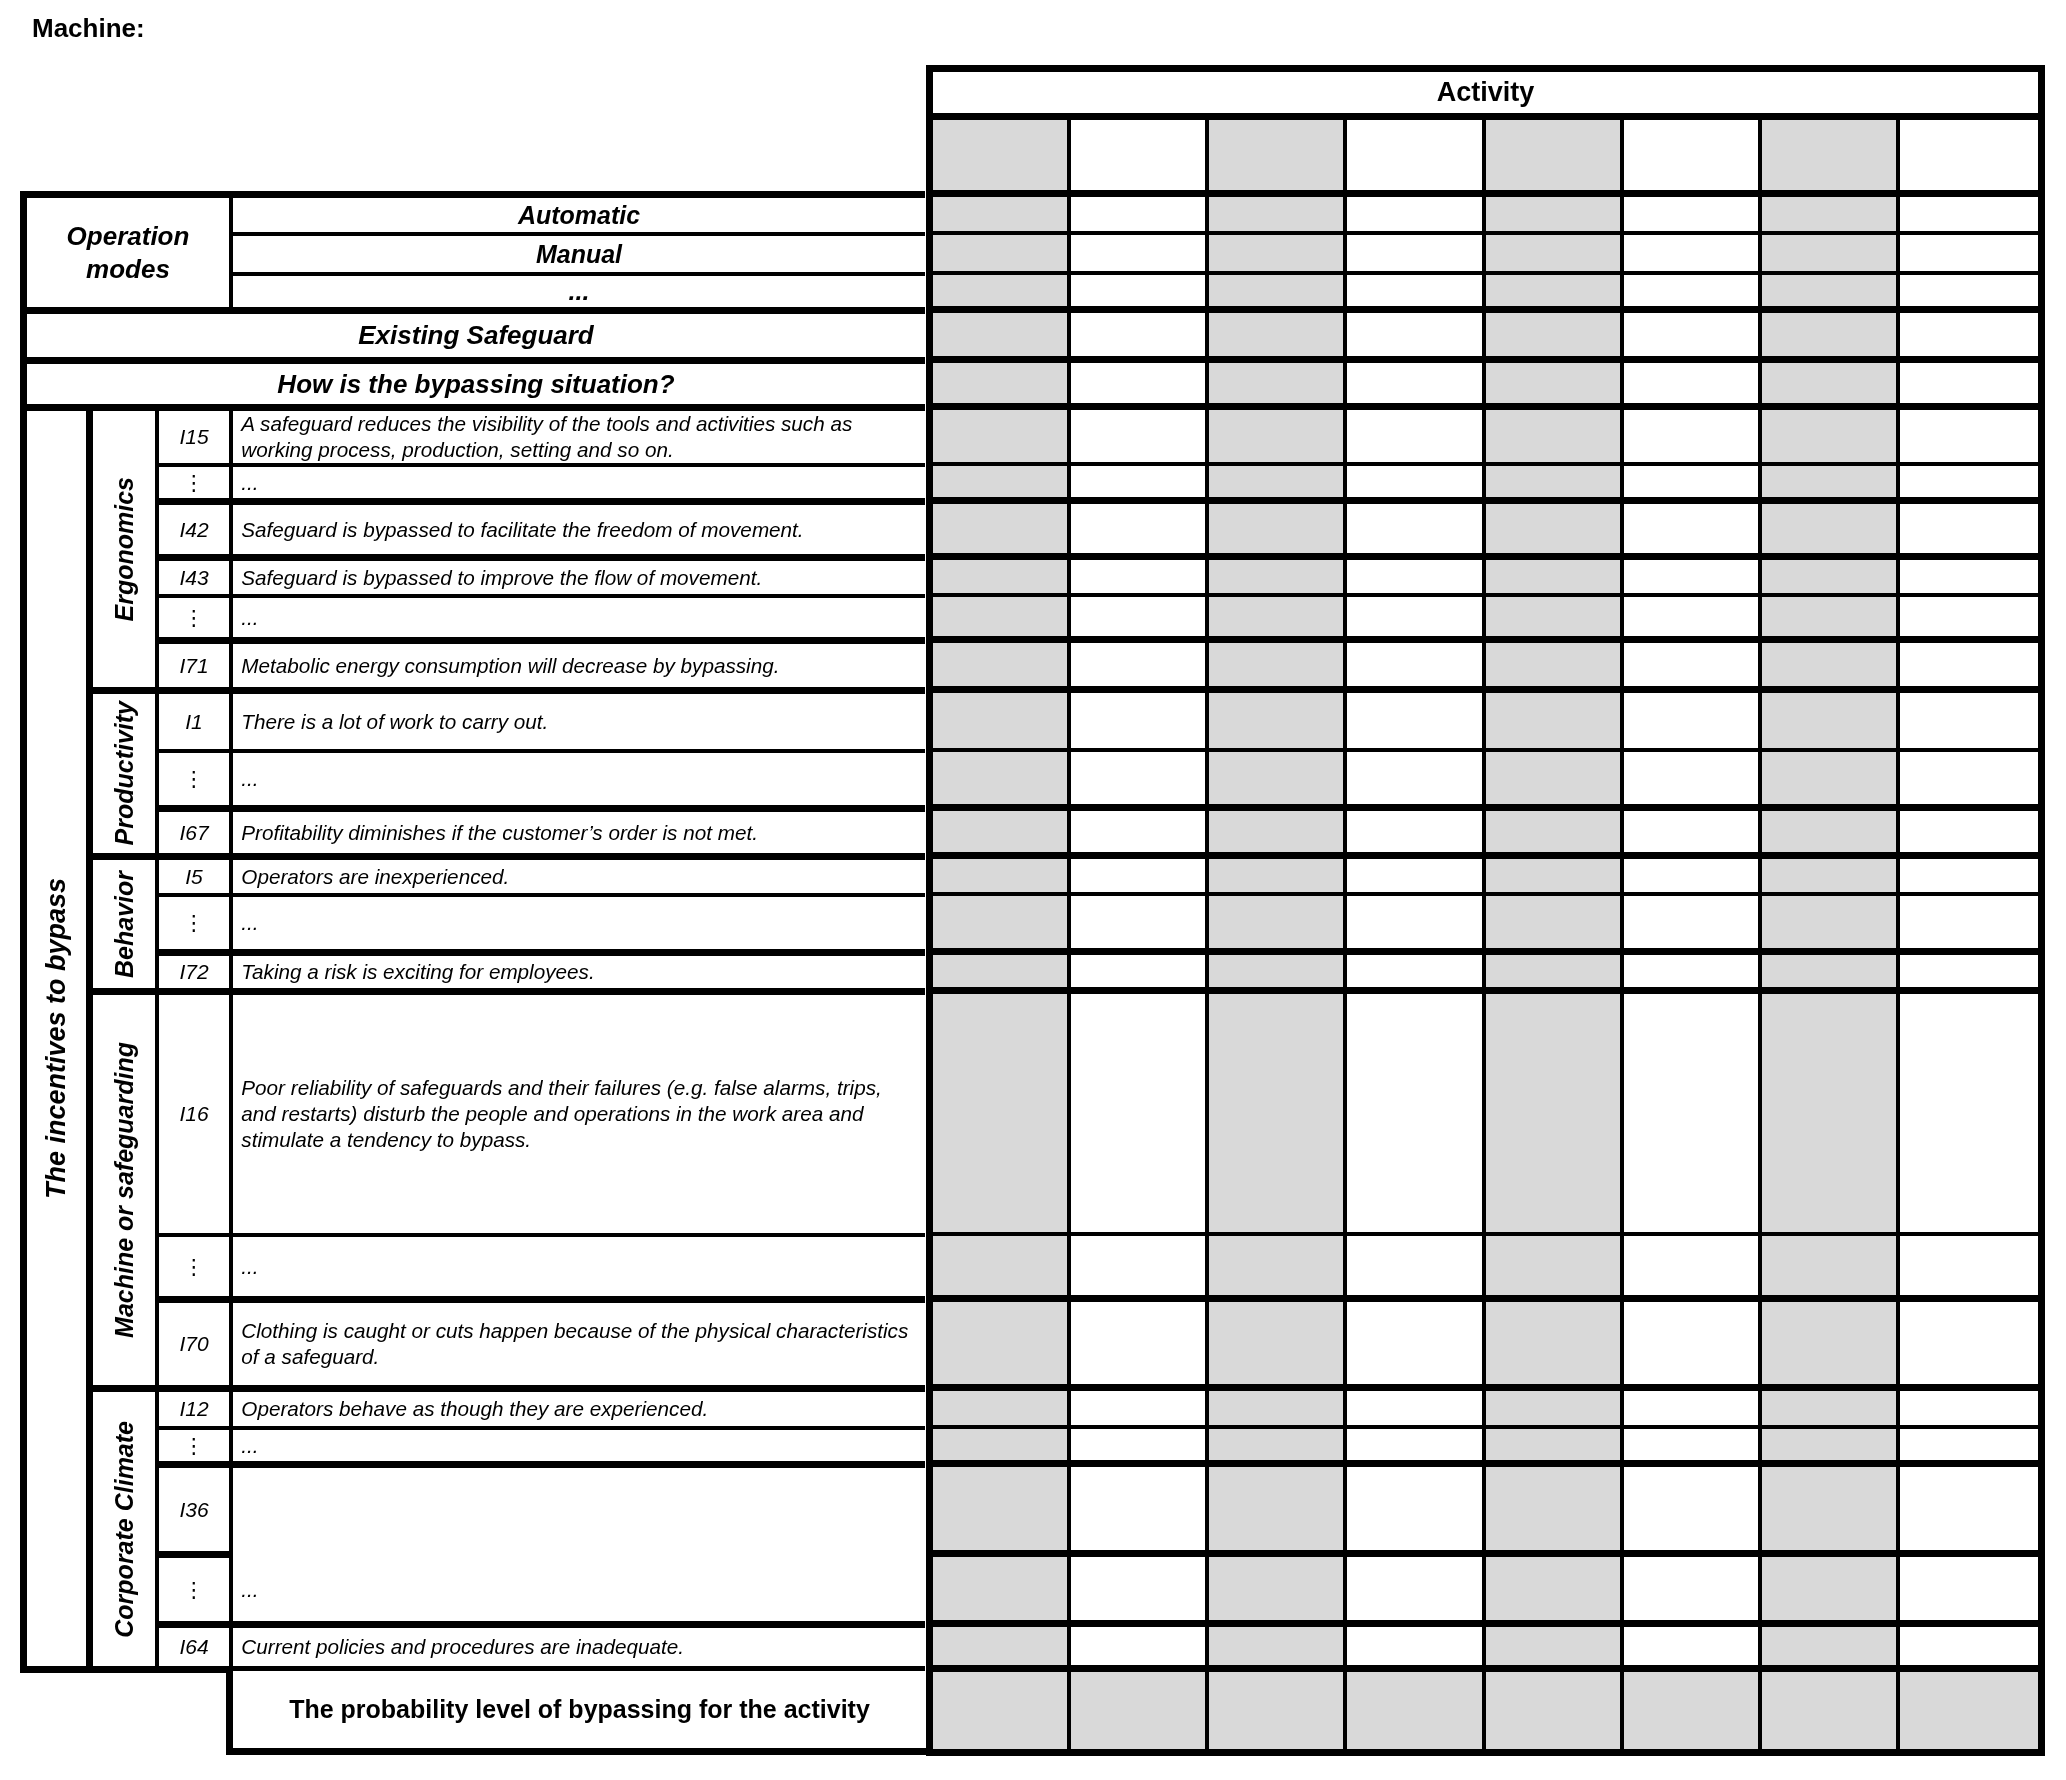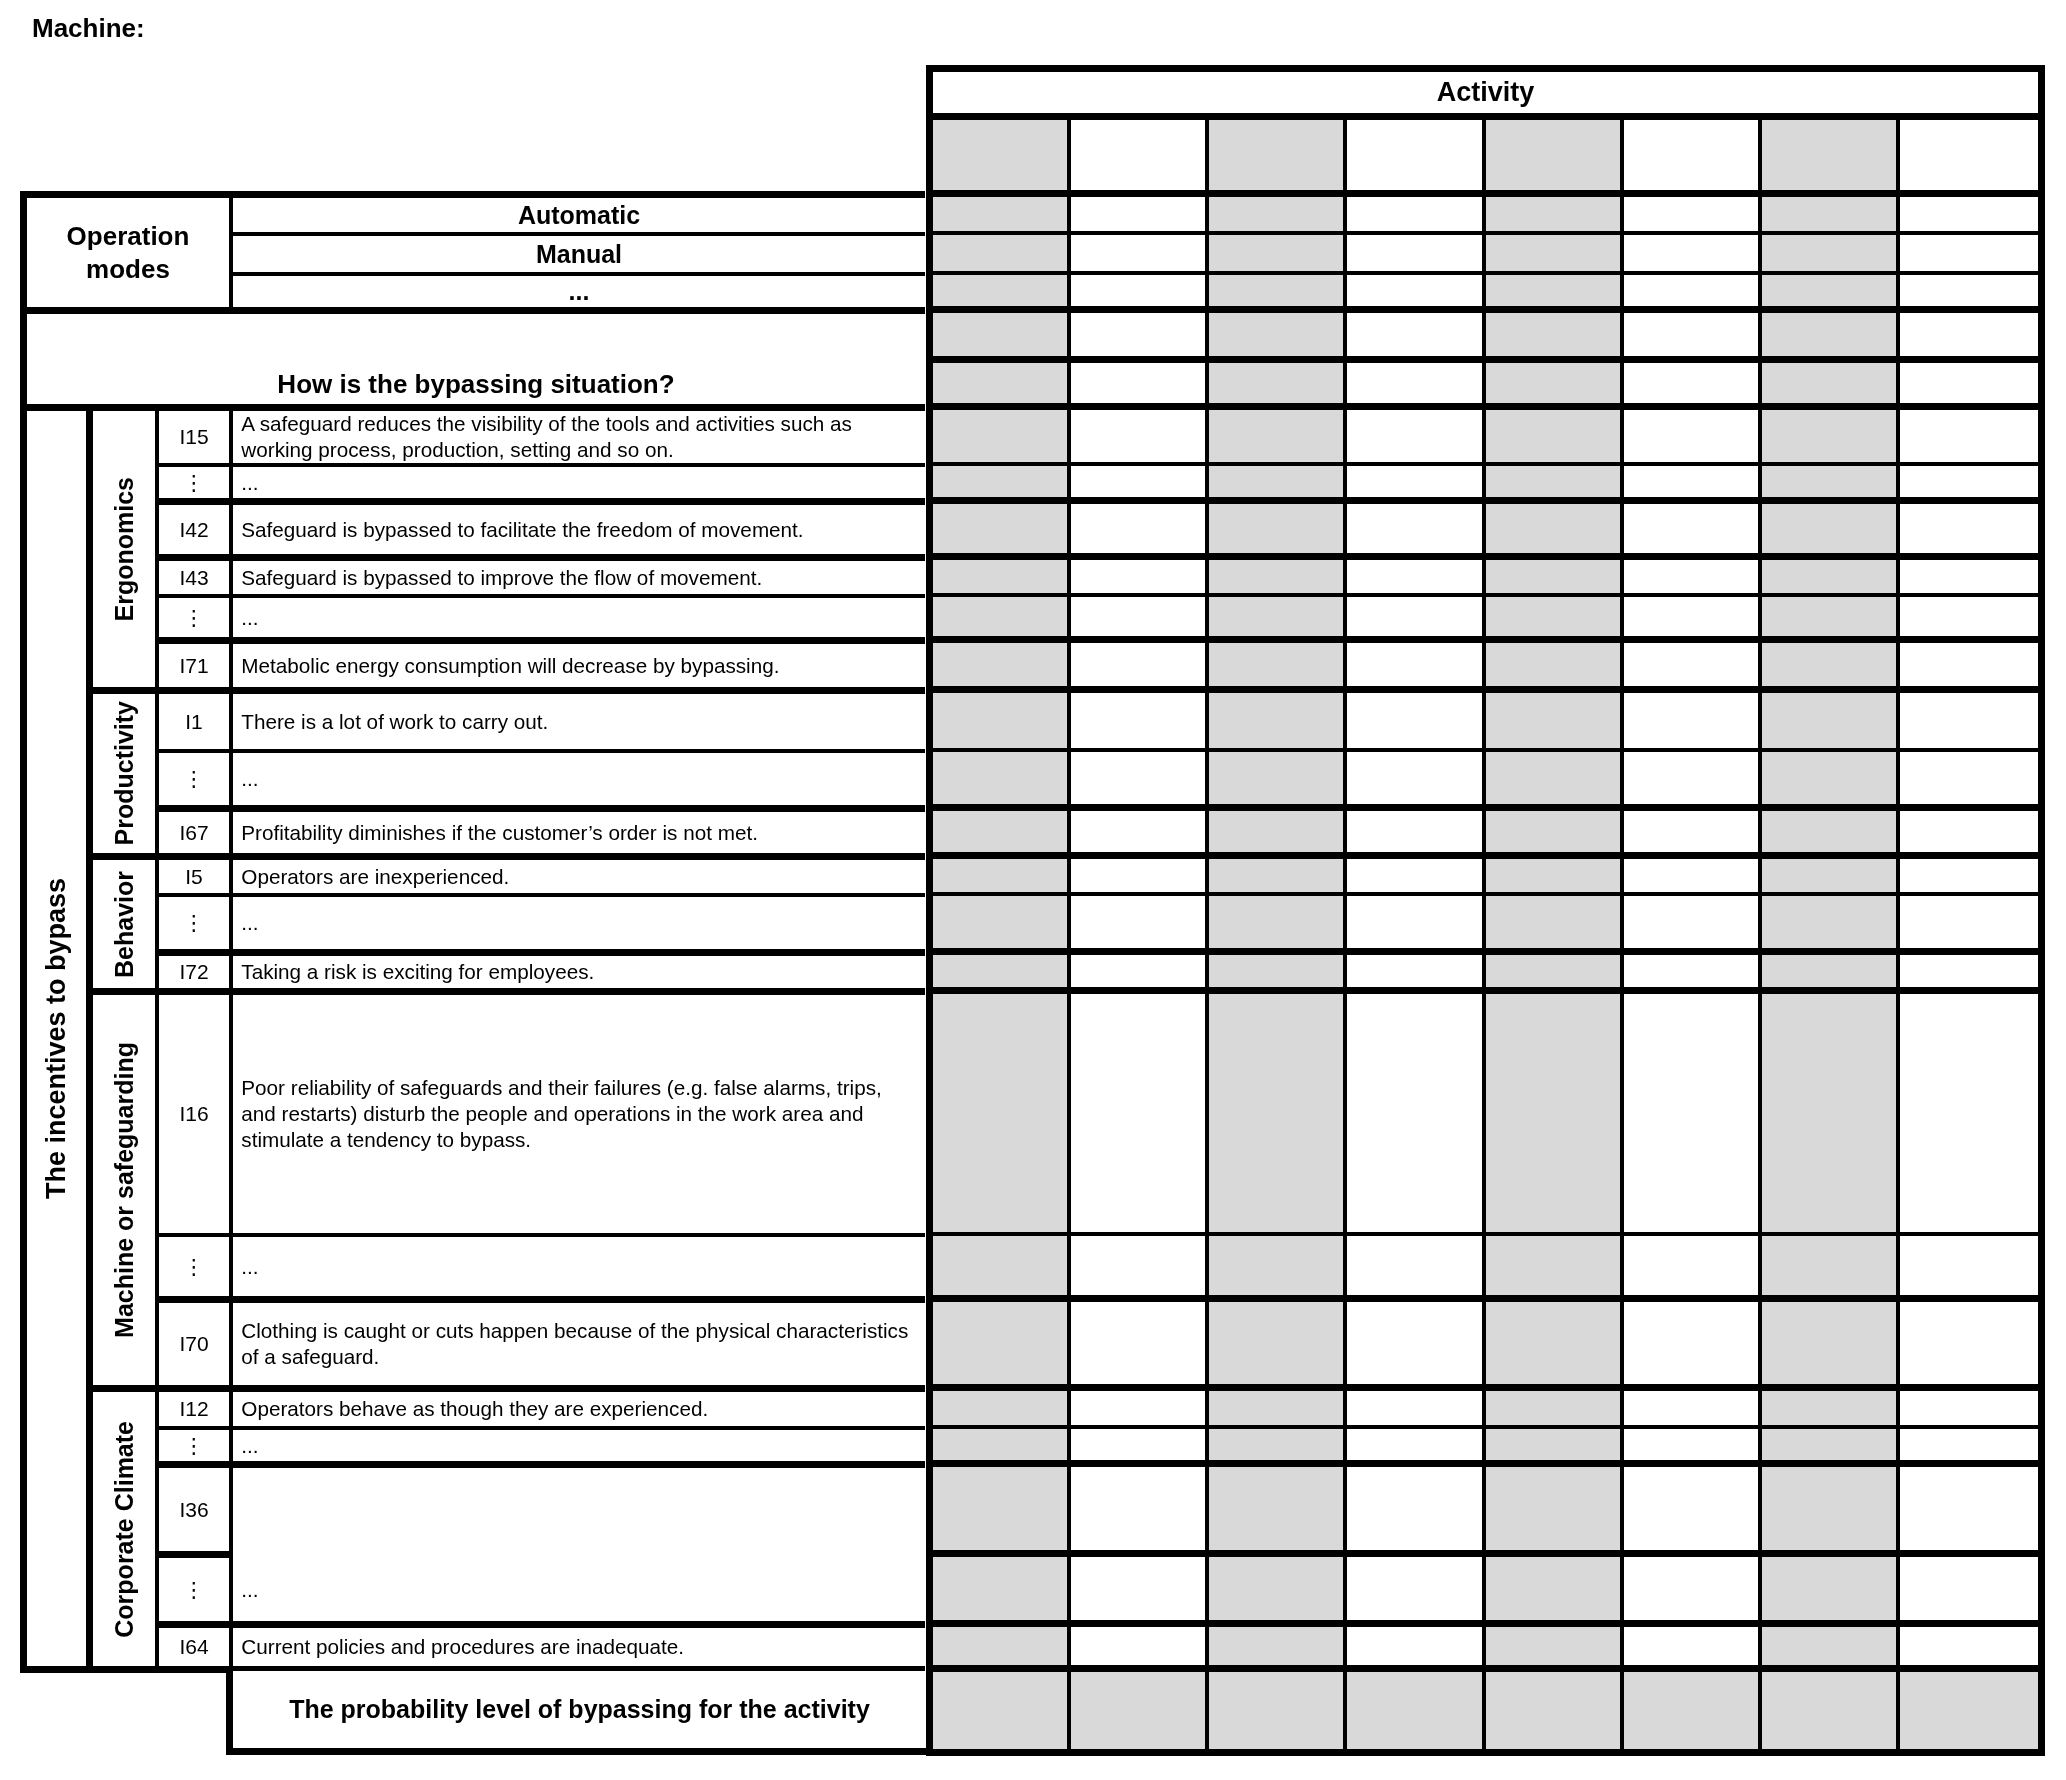--- a/index.html
+++ b/index.html
@@ -37,20 +37,21 @@
   .gcell { background: #fff; }
 
   
   .grid-left {
     position: absolute; left: 20px; top: 191px;
     border: 7.7px solid #000; border-right: none; border-bottom: none;
     display: grid;
     grid-template-columns: 66px 66px 74px 692px;
     grid-template-rows: 38px 40px 38px 50px 47px 56px 38px 56px 37px 46px 50px 59px 59px 48px 37px 59px 39px 242px 66px 89px 38px 38px 90px 70px 45px;
     background: #fff;
+    font-style: italic;
   }
   .cell { display: flex; align-items: center; background: #fff; }
   .br7  { border-right: 4.1px solid #000; }
   .br13 { border-right: 7.7px solid #000; }
   .bb7  { border-bottom: 4.1px solid #000; }
   .bb13 { border-bottom: 7.7px solid #000; }
 
   .hdr { justify-content: center; text-align: center; font-weight: bold; }
   .mode { font-size: 25px; }
   .banner { font-size: 26px; }
@@ -302,20 +303,21 @@
     <div class="gcell" style="background: rgb(217, 217, 217);"></div>
   </div>
 
 <div class="grid-left">
 
   <div class="cell hdr opmodes br7 bb13" style="grid-area:1/1/4/4">Operation modes</div>
   <div class="cell hdr mode bb7" style="grid-area:2/4/3/5">Manual</div>
   <div class="cell hdr mode bb7" style="grid-area:1/4/2/5">Automatic</div>
   <div class="cell hdr mode bb13" style="grid-area:3/4/4/5">...</div>
 
+  <div class="cell hdr banner bb13" style="grid-area:4/1/5/5">Existing Safeguard</div>
   <div class="cell hdr banner bb13" style="grid-area:5/1/6/5">How is the bypassing situation?</div>
 
   <div class="cell vcell axis-label br13 bb13" style="grid-area:6/1/26/2">
     <span class="vert">The incentives to bypass</span>
   </div>
 
   <div class="cell vcell br7 bb13" style="grid-area:6/2/12/3">
       <span class="vert">Ergonomics</span>
     </div>
   <div class="cell vcell br7 bb13" style="grid-area:12/2/15/3">

